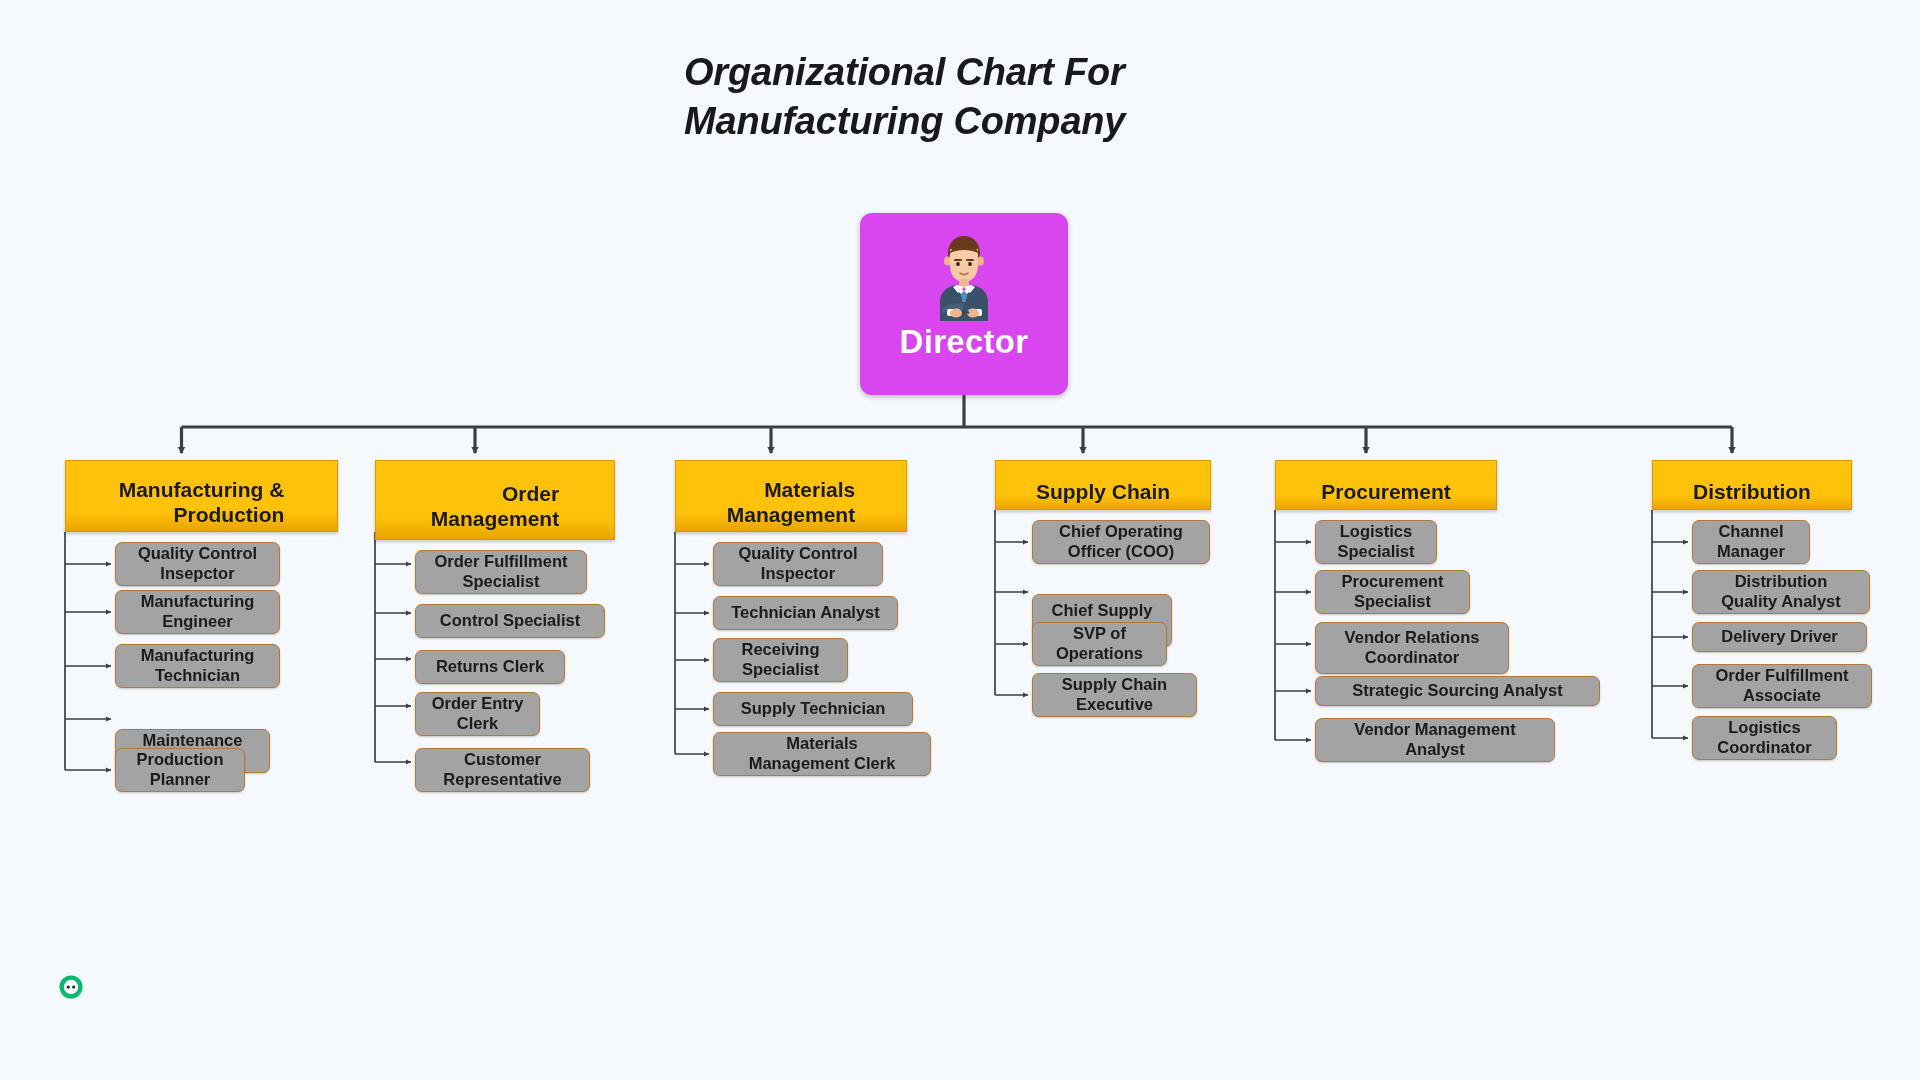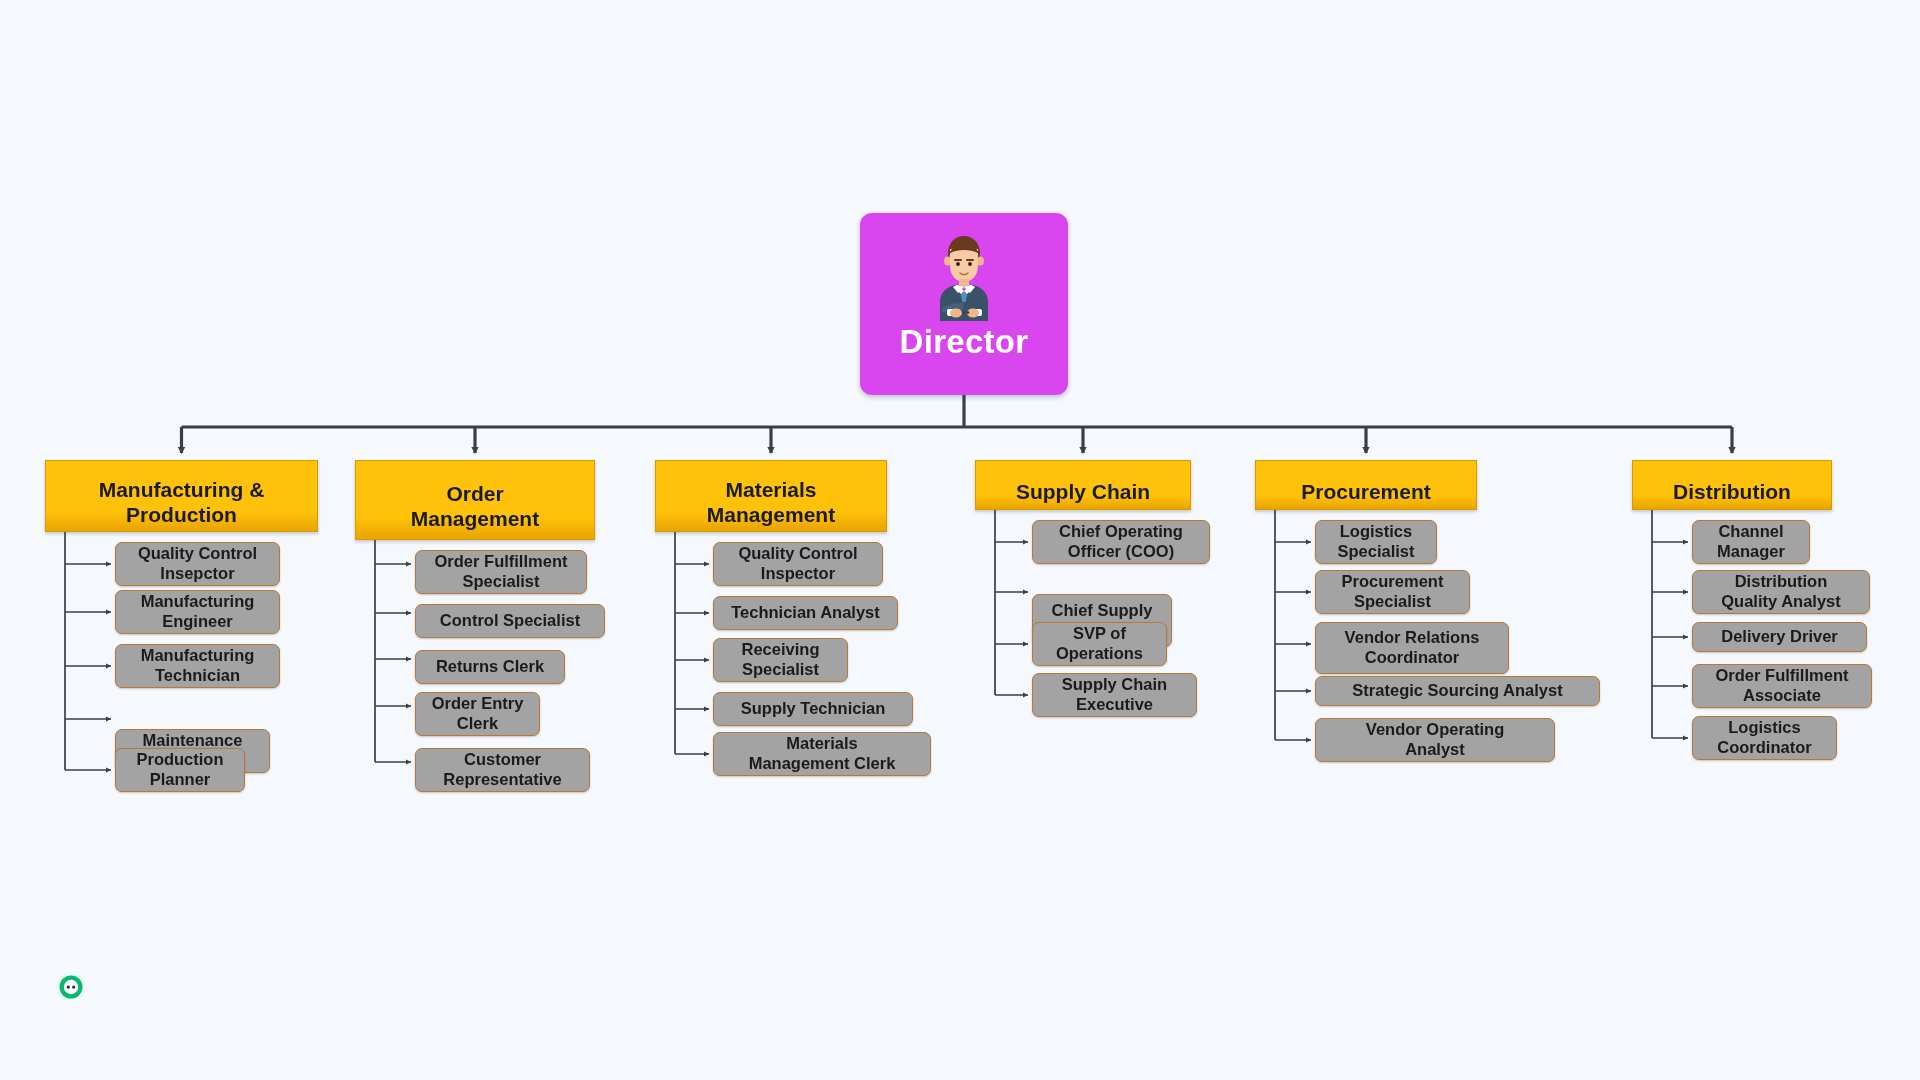--- a/index.html
+++ b/index.html
@@ -82,29 +82,30 @@
   .column {
     position: absolute;
     top: 460px;
   }
   .dept-header {
     background: linear-gradient(#ffc20a 0%, #ffc20a 72%, #e9a400 100%);
     border: 1px solid #d79b00;
     color: #1b1b1b;
     font-size: 21px;
     font-weight: bold;
-    text-align: center;
+    text-align: right;
     line-height: 1.18;
     padding: 24px 6px 10px 6px;
     box-sizing: border-box;
     box-shadow: 0 2px 3px rgba(60,60,60,.25);
     white-space: pre-line;
     display: flex;
     align-items: center;
     justify-content: center;
+    margin-left: 20px;
   }
   .children {
     position: relative;
   }
   .child-node {
     position: absolute;
     background: #a3a3a3;
     border: 1px solid #b5793a;
     border-radius: 7px;
     color: #1b1b1b;
@@ -128,20 +129,22 @@
     top: 972px;
     width: 30px;
     height: 30px;
   }
 </style>
 </head>
 <body>
 
 <div id="canvas">
 
+  <div id="chart-title">Organizational Chart For
+Manufacturing Company</div>
 
   <svg id="connectors" viewBox="0 0 1920 1080" xmlns="http://www.w3.org/2000/svg">
     <defs>
       <marker id="arrowBig" markerWidth="9" markerHeight="9" refX="6" refY="4.5" orient="auto" markerUnits="userSpaceOnUse">
         <path d="M0,0.8 L7,4.5 L0,8.2 z" fill="#3a3f45"></path>
       </marker>
       <marker id="arrowSmall" markerWidth="7" markerHeight="7" refX="5.5" refY="3.5" orient="auto" markerUnits="userSpaceOnUse">
         <path d="M0,0.7 L5.6,3.5 L0,6.3 z" fill="#3a3f45"></path>
       </marker>
     </defs>
@@ -299,21 +302,21 @@
       <div class="column" style="left: 1255px;">
         <div class="dept-header" style="width: 222px; height: 50px;">Procurement</div>
         <div class="children">
           <div class="child-node" style="left: 60px; top: 10px; width: 122px; height: 44px;">Logistics
 Specialist</div>
           <div class="child-node" style="left: 60px; top: 60px; width: 155px; height: 44px;">Procurement
 Specialist</div>
           <div class="child-node" style="left: 60px; top: 112px; width: 194px; height: 52px;">Vendor Relations
 Coordinator</div>
           <div class="child-node" style="left: 60px; top: 166px; width: 285px; height: 30px;">Strategic Sourcing Analyst</div>
-          <div class="child-node" style="left: 60px; top: 208px; width: 240px; height: 44px;">Vendor Operating
+          <div class="child-node" style="left: 60px; top: 208px; width: 240px; height: 44px;">Vendor Management
 Analyst</div>
         </div>
       </div>
       <div class="column" style="left: 1632px;">
         <div class="dept-header" style="width: 200px; height: 50px;">Distribution</div>
         <div class="children">
           <div class="child-node" style="left: 60px; top: 10px; width: 118px; height: 44px;">Channel
 Manager</div>
           <div class="child-node" style="left: 60px; top: 60px; width: 178px; height: 44px;">Distribution
 Quality Analyst</div>

